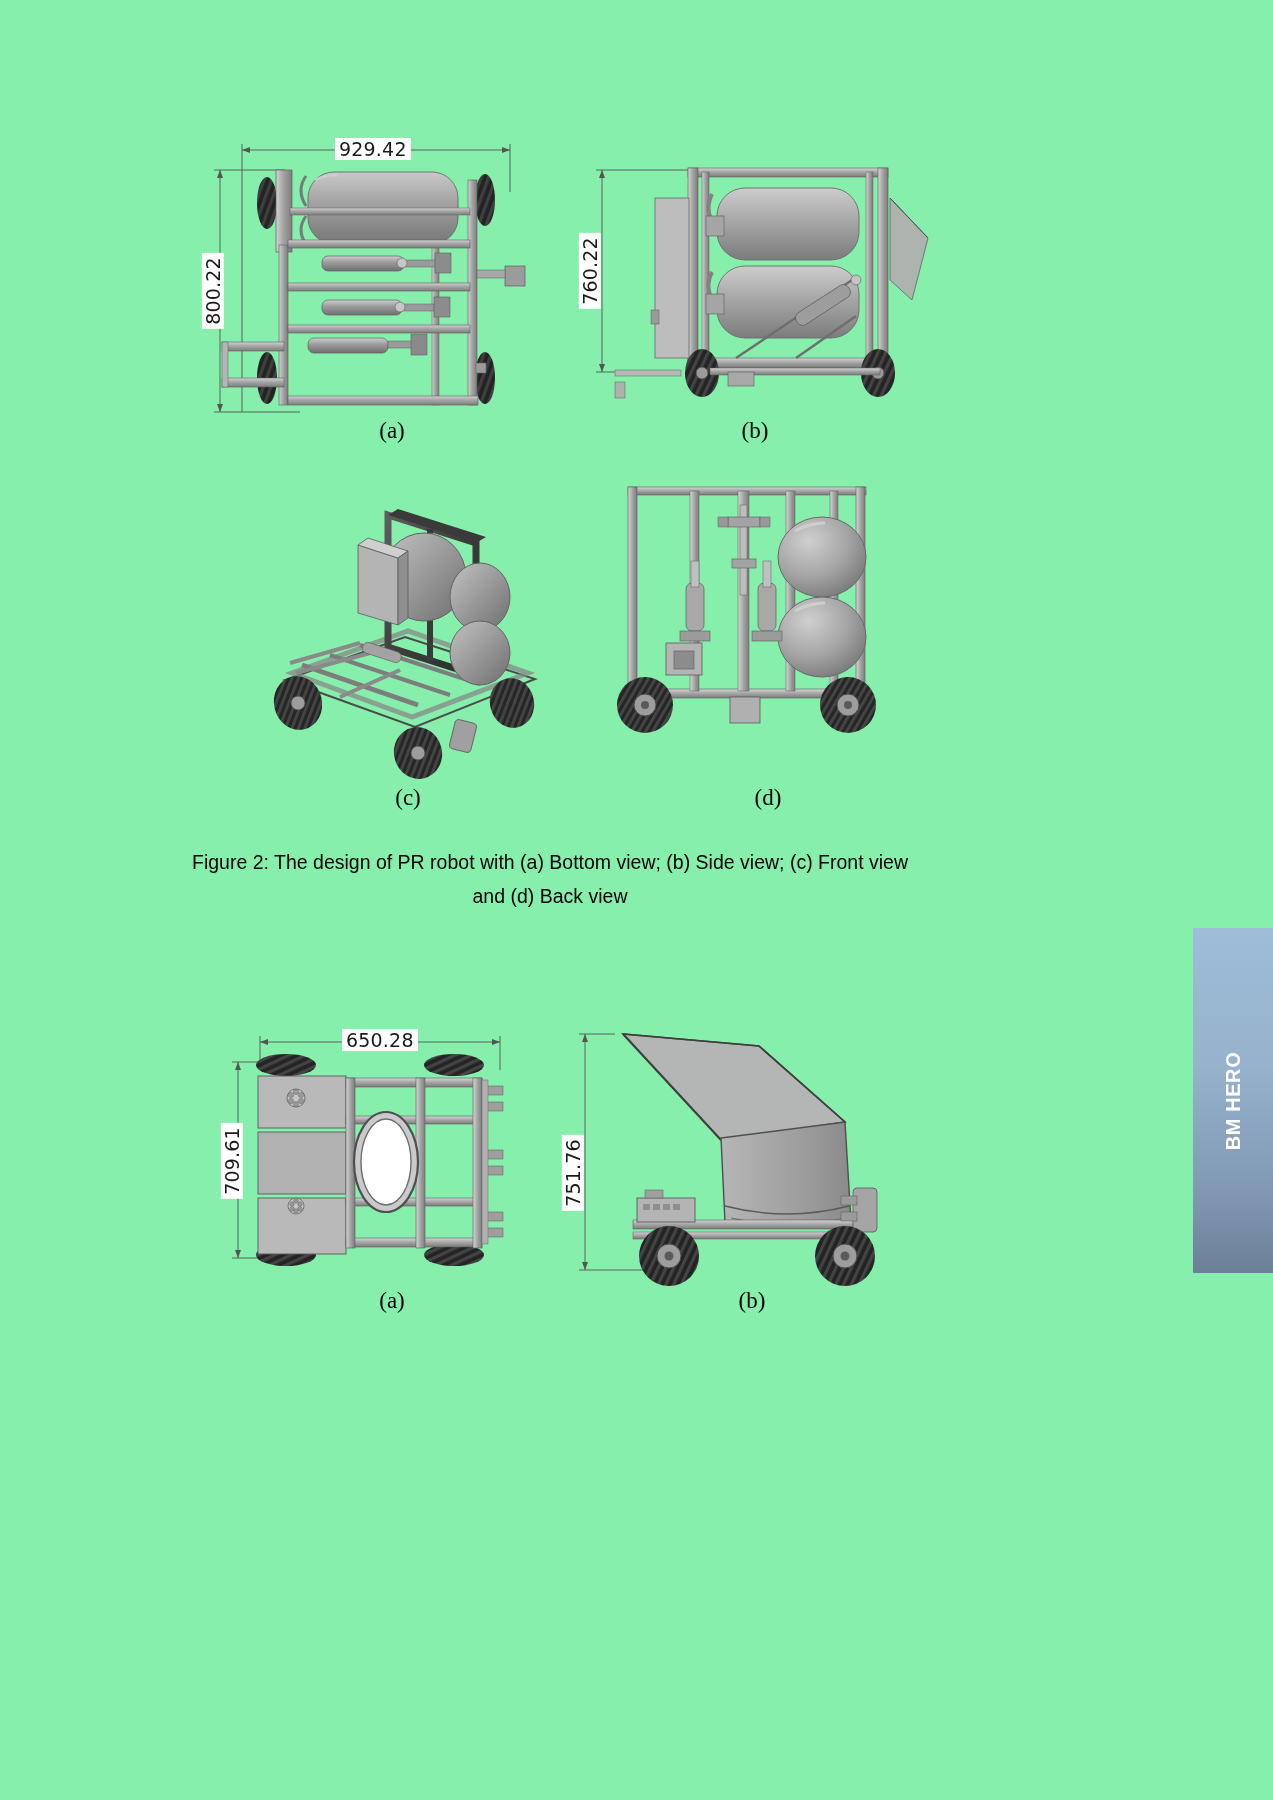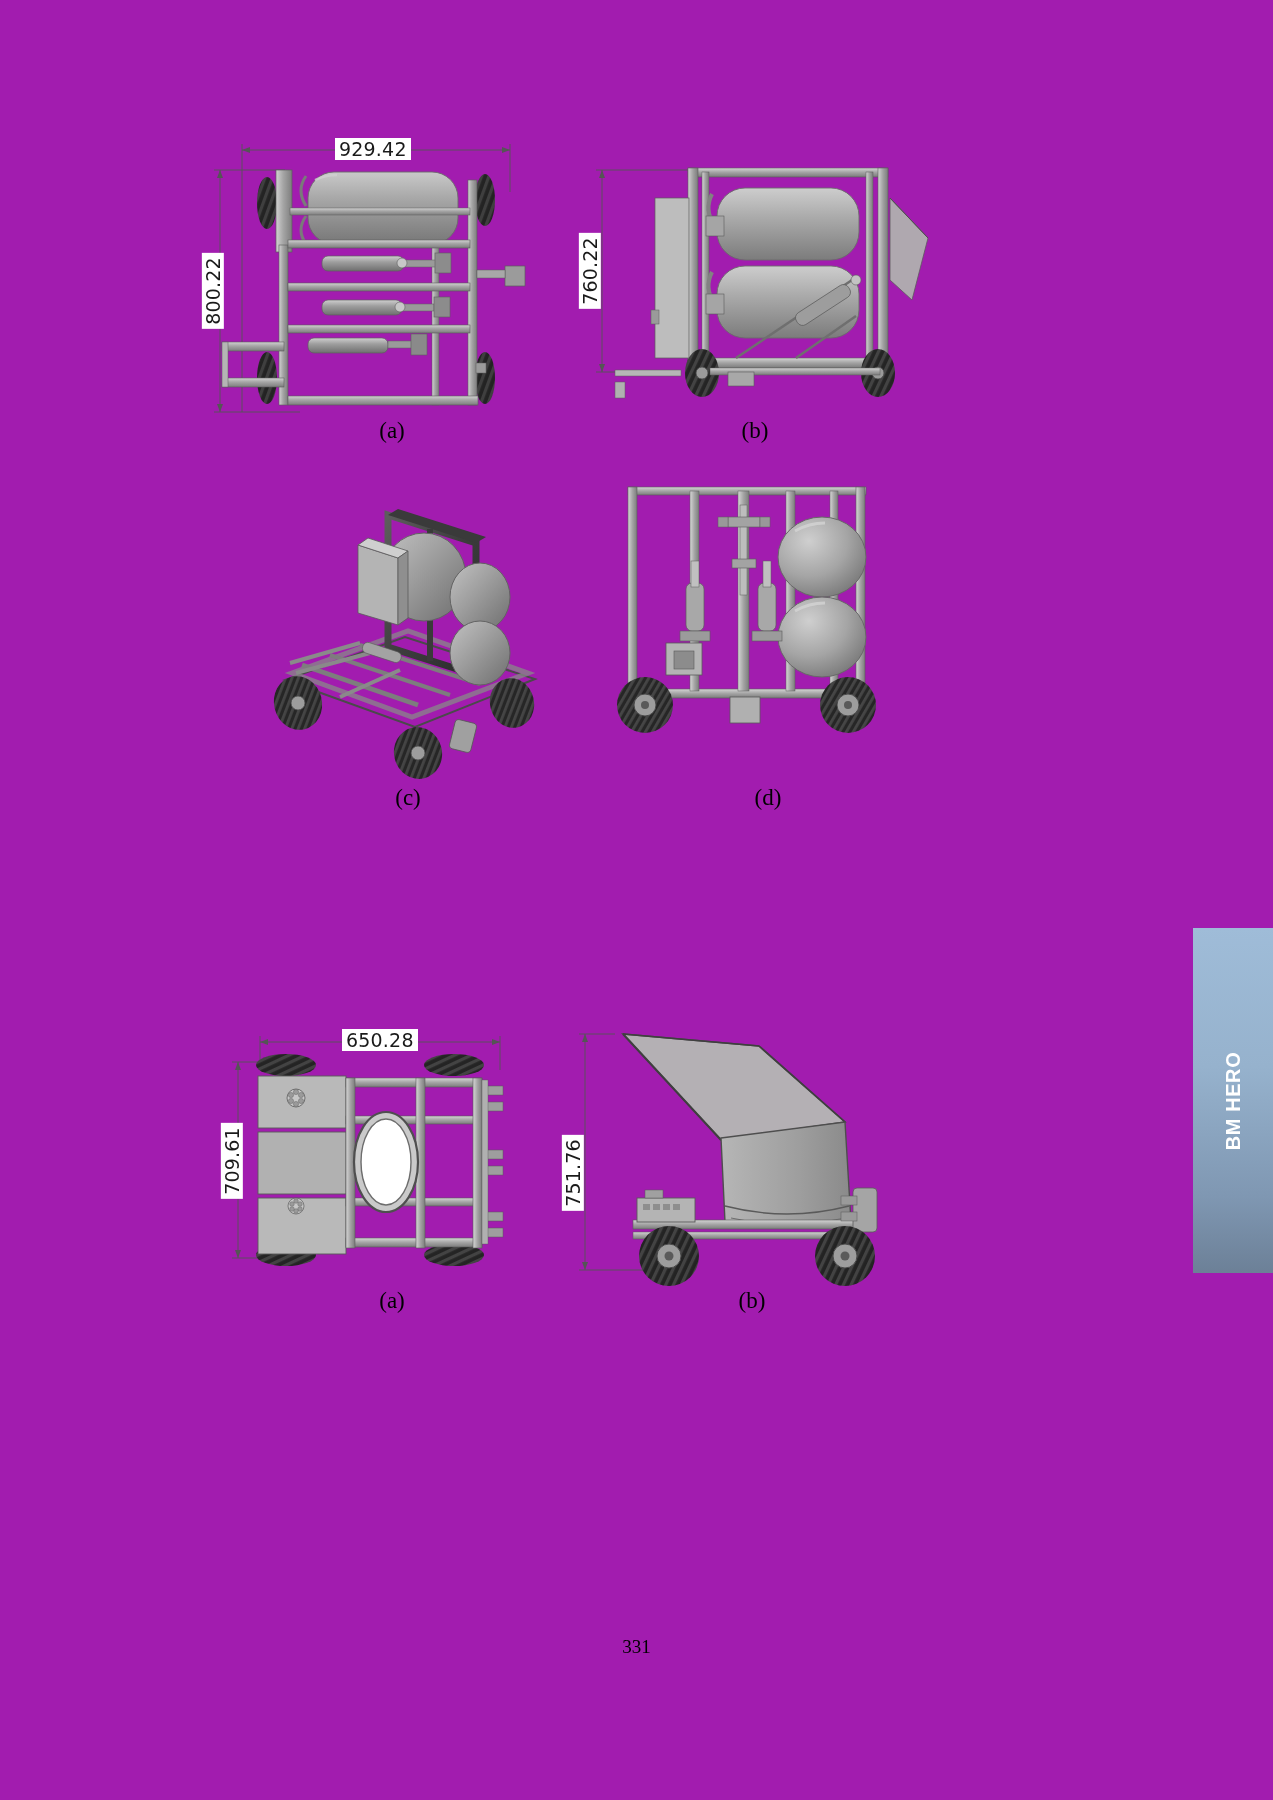--- a/index.html
+++ b/index.html
@@ -11,21 +11,21 @@
     width: 1273px;
     height: 1800px;
     position: relative;
     font-family: "Liberation Sans", sans-serif;
     overflow: hidden;
   }
 
   .page {
     position: absolute;
     inset: 0;
-    background: #a21caf;
+    background: #86efac;
   }
   .fig-cell {
     position: absolute;
   }
 
   .sub-label {
     position: absolute;
     font-family: "Liberation Serif", serif;
     font-size: 23px;
     color: #000;
@@ -426,20 +426,24 @@
         <circle cx="258" cy="240" r="11" fill="#9d9d9d" stroke="#4a4a4a" stroke-width="1"></circle>
         <circle cx="55" cy="240" r="4" fill="#5a5a5a"></circle>
         <circle cx="258" cy="240" r="4" fill="#5a5a5a"></circle>
 
         <rect x="140" y="232" width="30" height="26" fill="#b0b0b0" stroke="#5a5a5a" stroke-width="0.8"></rect>
       </g>
     </svg>
   </div>
   <div class="sub-label" style="left:738px; top:785px;">(d)</div>
 
+  <div class="caption">
+    <div>Figure 2: The design of PR robot with (a) Bottom view; (b) Side view; (c) Front view</div>
+    <div>and (d) Back view</div>
+  </div>
 
   <div class="fig-cell" style="left:200px; top:1010px; width:360px; height:300px;">
     <svg class="fig-svg" width="360" height="300" viewBox="0 0 360 300">
       <defs>
         <linearGradient id="barH3" x1="0" y1="0" x2="0" y2="1">
           <stop offset="0%" stop-color="#d6d6d6"></stop>
           <stop offset="50%" stop-color="#a4a4a4"></stop>
           <stop offset="100%" stop-color="#7c7c7c"></stop>
         </linearGradient>
         <linearGradient id="barV3" x1="0" y1="0" x2="1" y2="0">
@@ -589,15 +593,14 @@
     </svg>
 
     <span class="dim-v" style="left:-10px; top:152px;">751.76</span>
   </div>
   <div class="sub-label" style="left:722px; top:1288px;">(b)</div>
 
   <div class="side-tab">
     <span class="side-tab-label">BM HERO</span>
   </div>
 
-  <div class="page-number">331</div>
 
 </div>
 
 </body></html>

